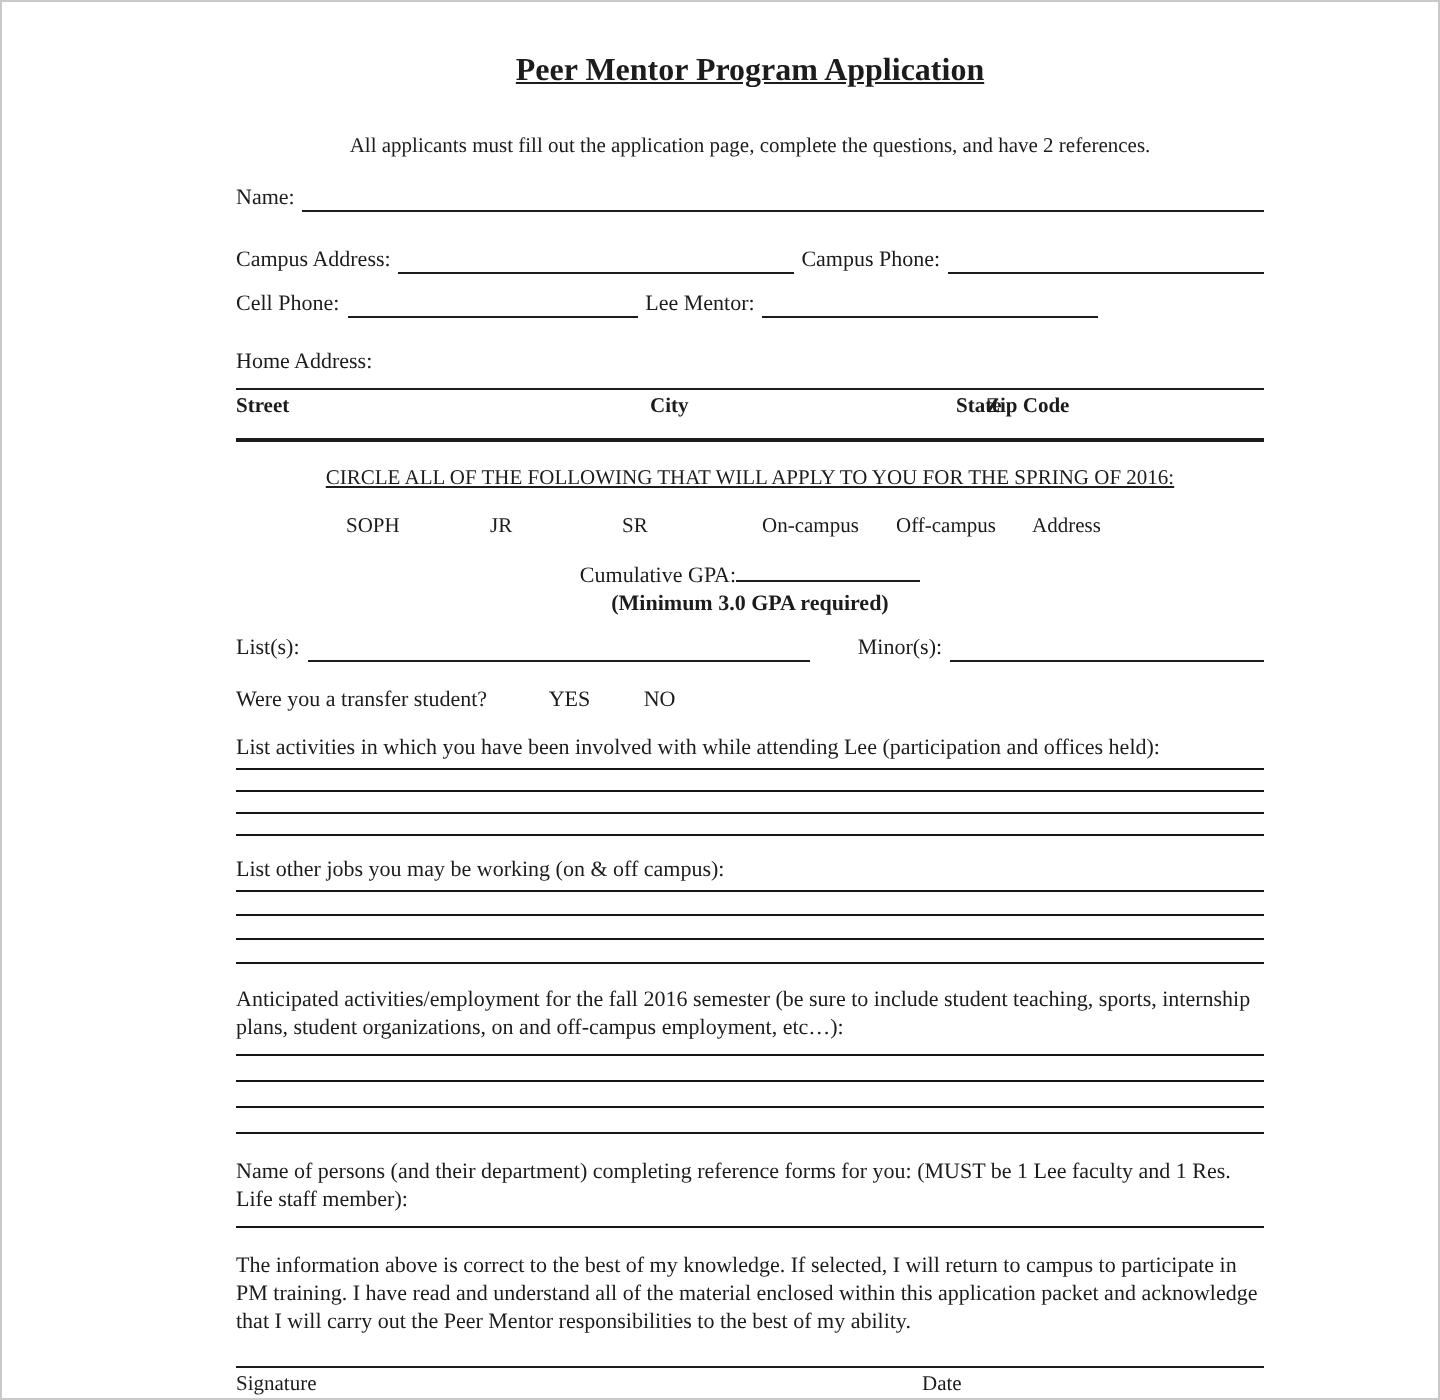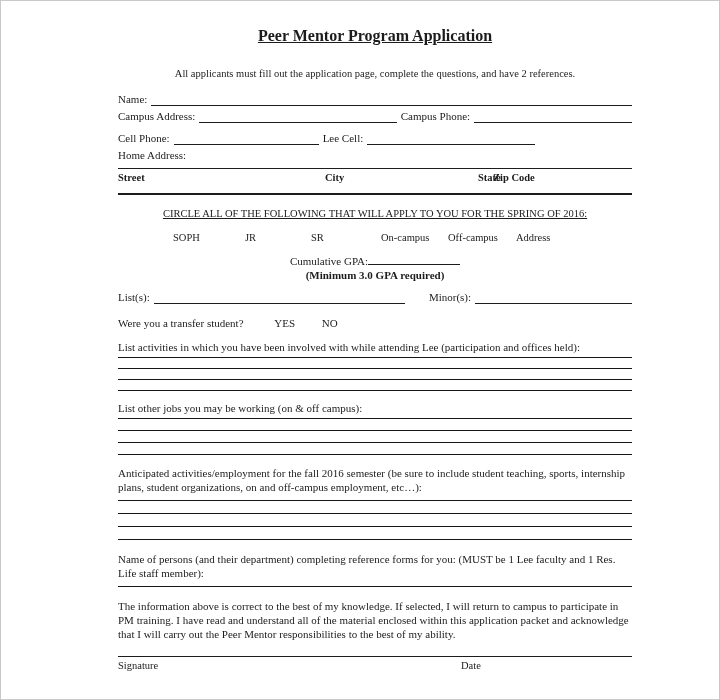--- a/index.html
+++ b/index.html
@@ -32,27 +32,27 @@
   .lbl { white-space: nowrap; }
   .fill {
     border-bottom: 1px solid #1c1c1c;
     height: 13px;
     flex: 1 1 auto;
     margin-left: 4px;
   }
   .fill.fixed { flex: 0 0 auto; }
 
   .name-row { margin-top: 11px; }
-  .campus-row { margin-top: 3px; }
+  .campus-row { margin-top: 17px; }
   .campus-row .fill.addr { flex: 1.25 1 0; margin-right: 4px; }
   .campus-row .fill.phone { flex: 1 1 0; }
   .cell-row { margin-top: 8px; }
   .cell-row .fill.cell { flex: 0 0 145px; margin-right: 4px; }
   .cell-row .fill.email { flex: 0 0 168px; }
-  .home-row { margin-top: 3px; }
+  .home-row { margin-top: 15px; }
 
   .hline { border-bottom: 1px solid #1c1c1c; height: 0; }
   .hline.thick { border-bottom-width: 2px; }
   .line-above-street { margin-top: 6px; }
   .street-row { position: relative; height: 14px; margin-top: 2px; font-size: 10.5px; }
   .street-row span { position: absolute; top: 0; font-weight: bold; }
   .pos-street { left: 0; }
   .pos-city { left: 207px; }
   .pos-state { left: 360px; }
   .pos-zip { left: 375px; }
@@ -125,21 +125,21 @@
   <div class="row campus-row">
     <span class="lbl">Campus Address:</span>
     <span class="fill addr"></span>
     <span class="lbl">Campus Phone:</span>
     <span class="fill phone"></span>
   </div>
 
   <div class="row cell-row">
     <span class="lbl">Cell Phone:</span>
     <span class="fill fixed cell"></span>
-    <span class="lbl">Lee Cell:</span>
+    <span class="lbl">Lee Mentor:</span>
     <span class="fill fixed email"></span>
   </div>
 
   <div class="row home-row">
     <span class="lbl">Home Address:</span>
   </div>
 
   <div class="hline line-above-street"></div>
 
   <div class="street-row">

